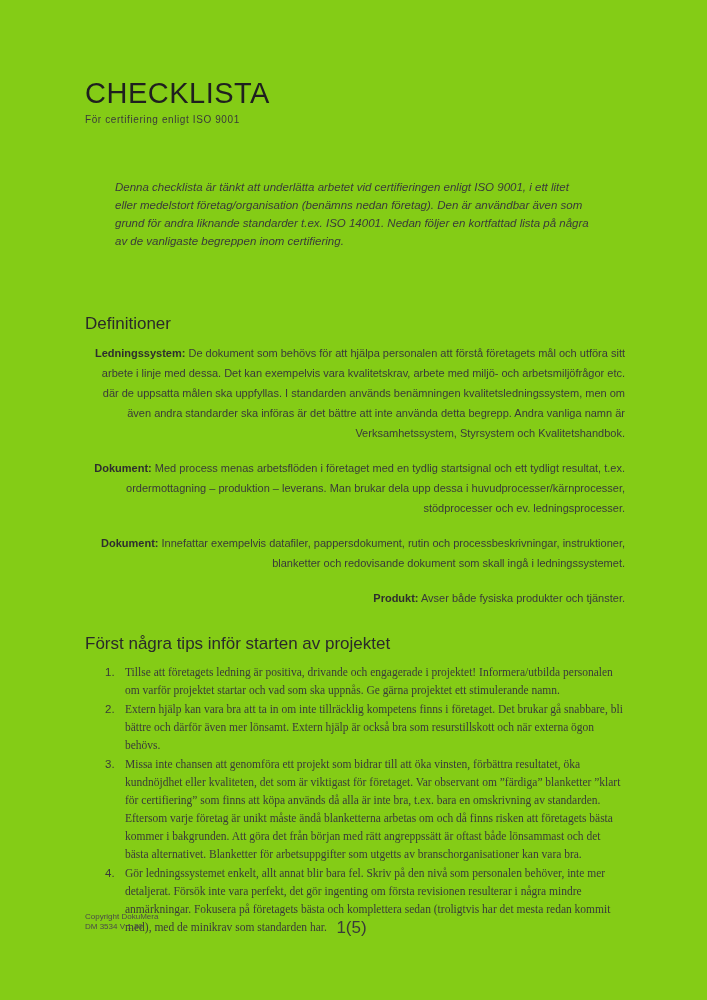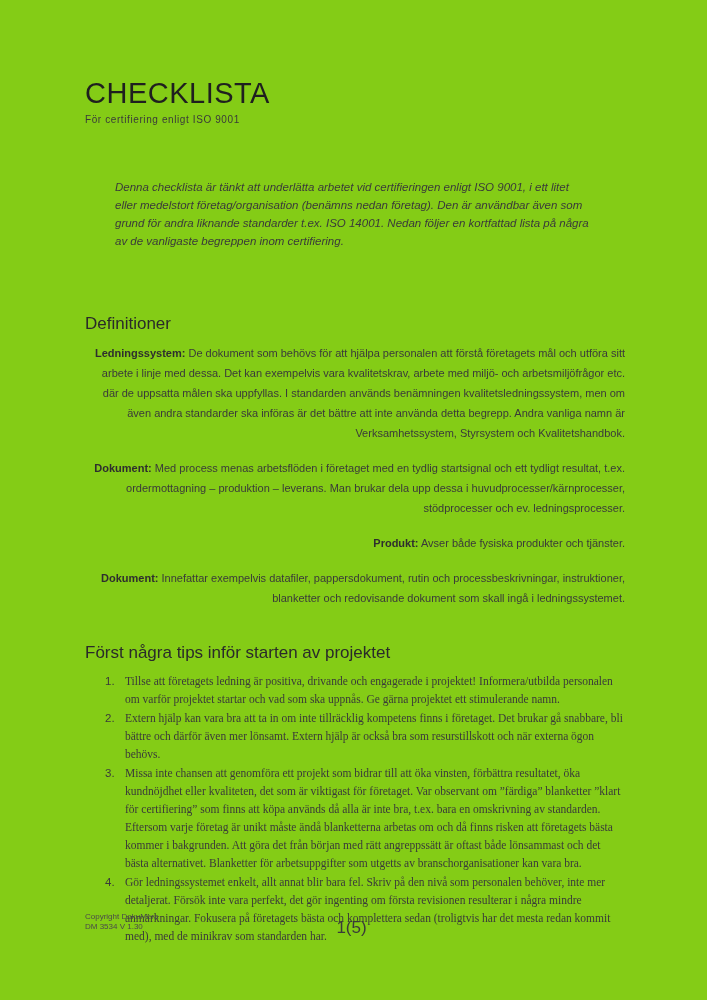--- a/index.html
+++ b/index.html
@@ -43,21 +43,21 @@
     margin: 53px 30px 0 30px;
     width: 478px;
   }
   .section-heading {
     font-size: 17px;
     font-weight: 400;
     color: #2a2a2a;
     margin: 0 0 9px 0;
   }
   .section-def { margin-top: 64px; }
-  .section-tips { margin-top: 35px; }
+  .section-tips { margin-top: 26px; }
   .def-para {
     font-size: 11px;
     line-height: 20px;
     margin: 0 0 15px 0;
     width: 540px;
     text-align: right;
   }
   .def-para b { color: #2e2e2e; }
   .tips-list {
     margin: 0;
@@ -106,23 +106,23 @@
 
     <p class="intro">Denna checklista är tänkt att underlätta arbetet vid certifieringen enligt ISO 9001, i ett litet eller medelstort företag/organisation (benämns nedan företag). Den är användbar även som grund för andra liknande standarder t.ex. ISO 14001. Nedan följer en kortfattad lista på några av de vanligaste begreppen inom certifiering.</p>
 
     <div class="section-def">
       <h2 class="section-heading">Definitioner</h2>
 
       <p class="def-para"><b>Ledningssystem:</b><span> De dokument som behövs för att hjälpa personalen att förstå företagets mål och utföra sitt arbete i linje med dessa. Det kan exempelvis vara kvalitetskrav, arbete med miljö- och arbetsmiljöfrågor etc. där de uppsatta målen ska uppfyllas. I standarden används benämningen kvalitetsledningssystem, men om även andra standarder ska införas är det bättre att inte använda detta begrepp. Andra vanliga namn är Verksamhetssystem, Styrsystem och Kvalitetshandbok.</span></p>
 
       <p class="def-para"><b>Dokument:</b><span> Med process menas arbetsflöden i företaget med en tydlig startsignal och ett tydligt resultat, t.ex. ordermottagning – produktion – leverans. Man brukar dela upp dessa i huvudprocesser/kärnprocesser, stödprocesser och ev. ledningsprocesser.</span></p>
 
+      <p class="def-para"><b>Dokument:</b><span> Innefattar exempelvis datafiler, pappersdokument, rutin och processbeskrivningar, instruktioner, blanketter och redovisande dokument som skall ingå i ledningssystemet.</span></p>
+
       <p class="def-para"><b>Produkt:</b><span> Avser både fysiska produkter och tjänster.</span></p>
-
-      <p class="def-para"><b>Dokument:</b><span> Innefattar exempelvis datafiler, pappersdokument, rutin och processbeskrivningar, instruktioner, blanketter och redovisande dokument som skall ingå i ledningssystemet.</span></p>
     </div>
 
     <div class="section-tips">
       <h2 class="section-heading">Först några tips inför starten av projektet</h2>
 
       <ul class="tips-list">
         <li>
             <span class="tip-num">1.</span>
             <span class="tip-text">Tillse att företagets ledning är positiva, drivande och engagerade i projektet! Informera/utbilda personalen om varför projektet startar och vad som ska uppnås. Ge gärna projektet ett stimulerande namn.</span>
           </li>

